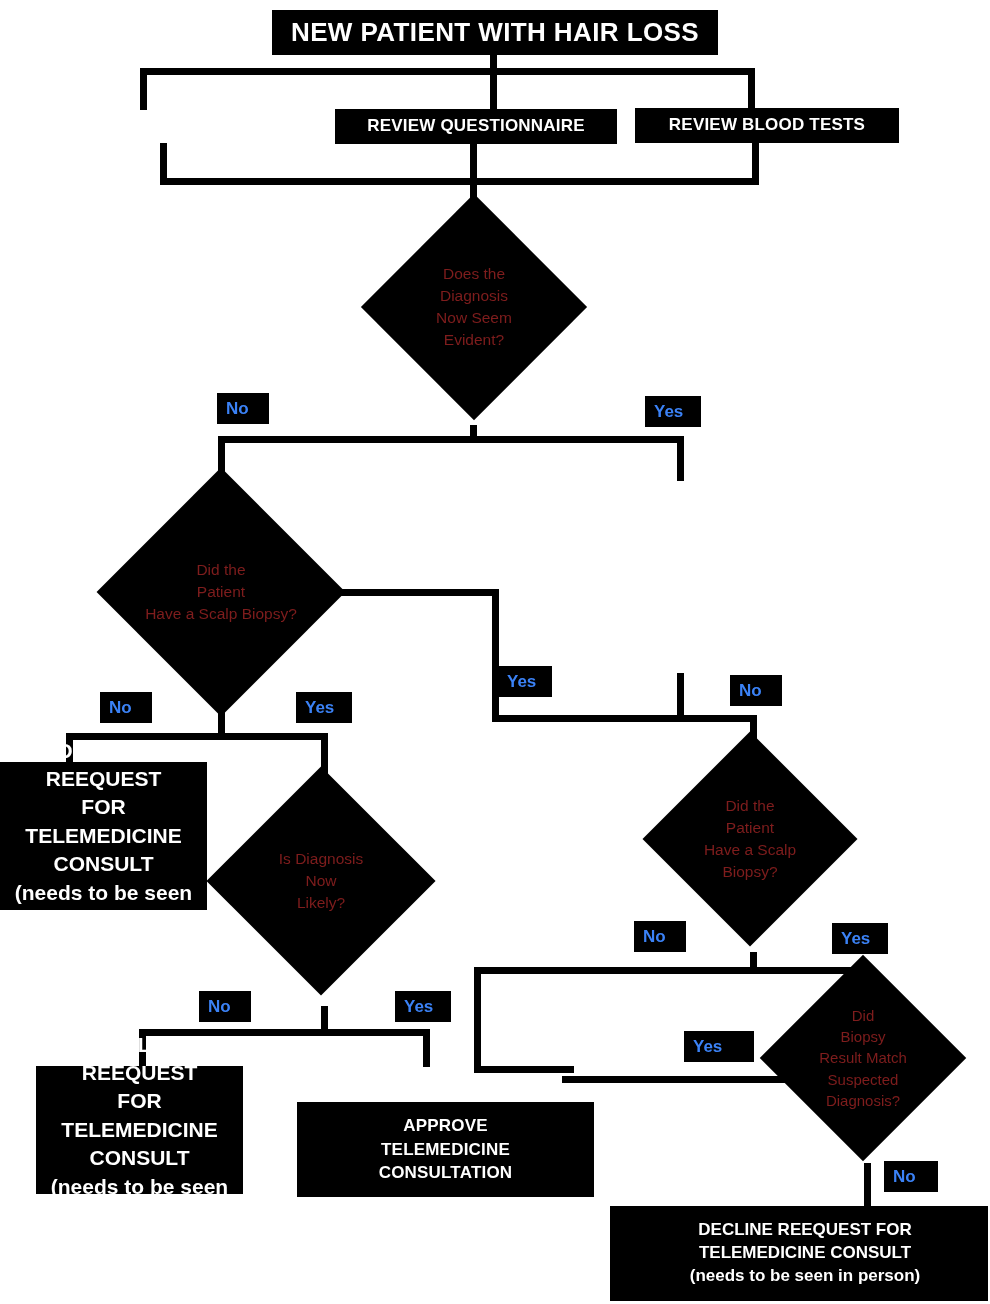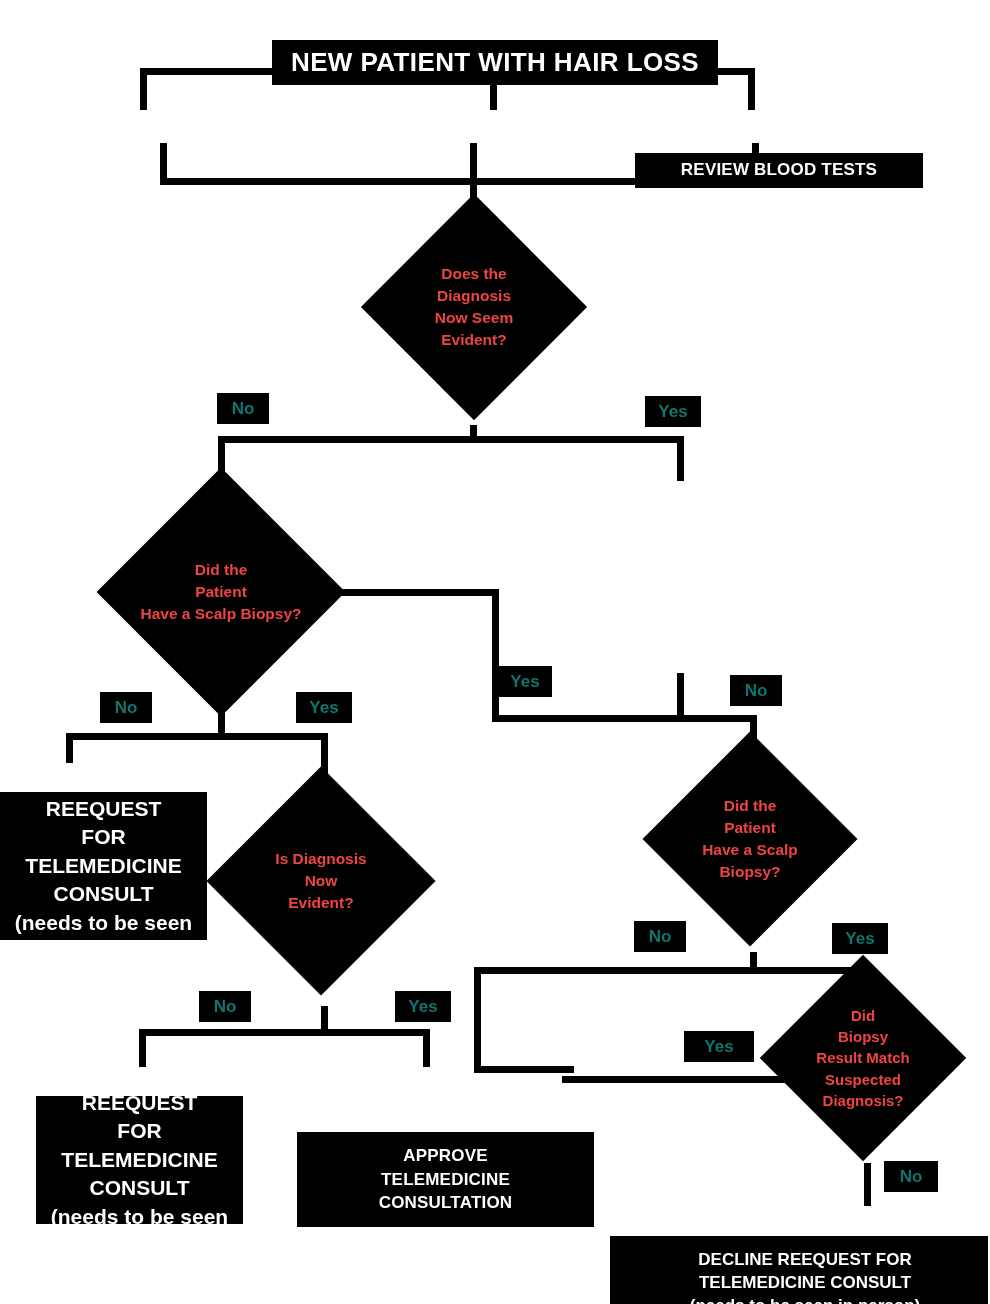--- a/index.html
+++ b/index.html
@@ -21,21 +21,20 @@
     position: absolute;
     background: #000000;
     color: #ffffff;
     display: flex;
     align-items: center;
     justify-content: center;
     text-align: center;
     line-height: 1.18;
     box-sizing: border-box;
     z-index: 3;
-    margin-top: 30px;
   }
   .node .txt { white-space: pre-line; display: block; width: 100%; }
 
   .title-node {
     font-size: 26px;
     font-weight: 700;
     letter-spacing: .4px;
   }
   .proc-node {
     font-size: 17px;
@@ -61,38 +60,37 @@
     transform: rotate(45deg);
     transform-origin: center;
   }
   .diamond .dlabel {
     position: absolute;
     inset: 0;
     display: flex;
     align-items: center;
     justify-content: center;
     text-align: center;
-    color: #ef4444;
+    color: #7f1d1d;
     font-size: 15.5px;
-    font-weight: 700;
+    font-weight: 400;
     line-height: 1.42;
     white-space: pre-line;
     z-index: 2;
   }
 
   
   .elabel {
     position: absolute;
     background: #000000;
-    color: #0f766e;
+    color: #3b82f6;
     font-size: 17px;
     font-weight: 700;
     display: flex;
     align-items: center;
-    justify-content: center;
     padding: 3px 9px;
     z-index: 6;
     box-sizing: border-box;
   }
 
   
   .ln {
     position: absolute;
     background: #000000;
     z-index: 1;
@@ -146,21 +144,24 @@
   <div class="ln" style="left:867px; top:967px; width:7px; height:28px;"></div>
 
   <div class="ln" style="left:562px; top:1076px; width:300px; height:7px;"></div>
 
   <div class="ln" style="left:864px; top:1163px; width:7px; height:43px;"></div>
 
   <div class="node title-node" style="left:272px; top:10px; width:446px; height:45px;">
     <span class="txt">NEW PATIENT WITH HAIR LOSS</span>
   </div>
 
-  <div class="node proc-node" style="left:635px; top:123px; width:288px; height:35px;">
+  <div class="node proc-node" style="left:335px; top:109px; width:282px; height:35px;">
+    <span class="txt">REVIEW QUESTIONNAIRE</span>
+  </div>
+  <div class="node proc-node" style="left:635px; top:108px; width:264px; height:35px;">
     <span class="txt">REVIEW BLOOD TESTS</span>
   </div>
 
   <div class="diamond" style="left:394px; top:227px; width:160px; height:160px;">
     <div class="shape"></div>
     <div class="dlabel">Does the
 Diagnosis
 Now Seem
 Evident?</div>
   </div>
@@ -199,21 +200,21 @@
 FOR TELEMEDICINE
 CONSULT
 (needs to be seen
 in person)</span>
   </div>
 
   <div class="diamond" style="left:240px; top:800px; width:162px; height:162px;">
     <div class="shape"></div>
     <div class="dlabel" style="width:200px; left:-19px;">Is Diagnosis
 Now
-Evident?</div>
+Likely?</div>
   </div>
 
   <div class="diamond" style="left:674px; top:763px; width:152px; height:152px;">
     <div class="shape"></div>
     <div class="dlabel" style="width:186px; left:-17px;">Did the
 Patient
 Have a Scalp
 Biopsy?</div>
   </div>
 

